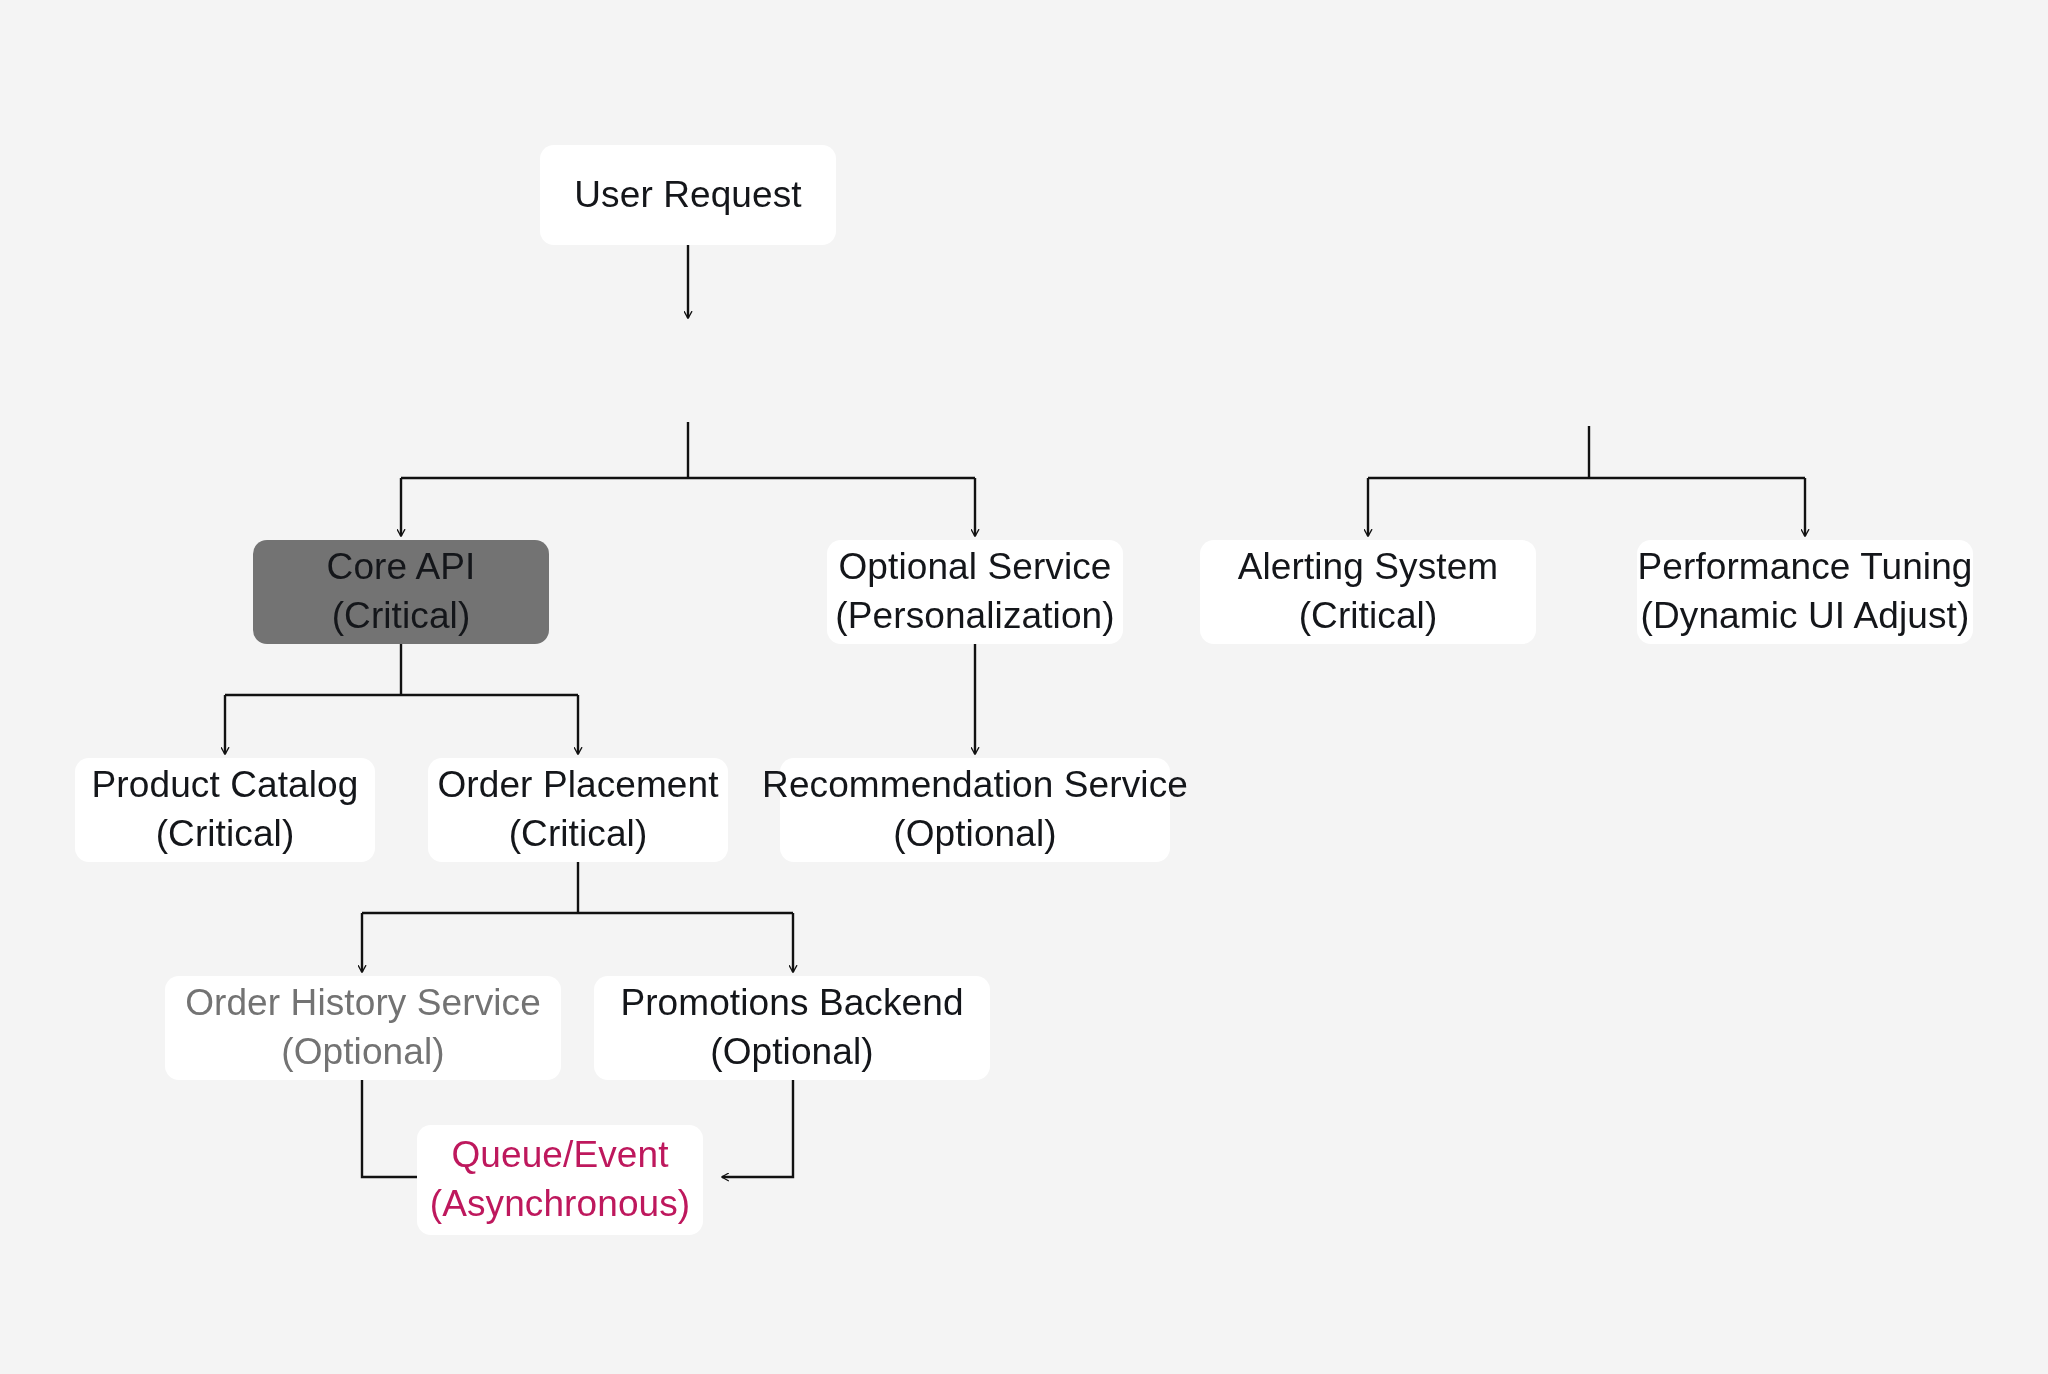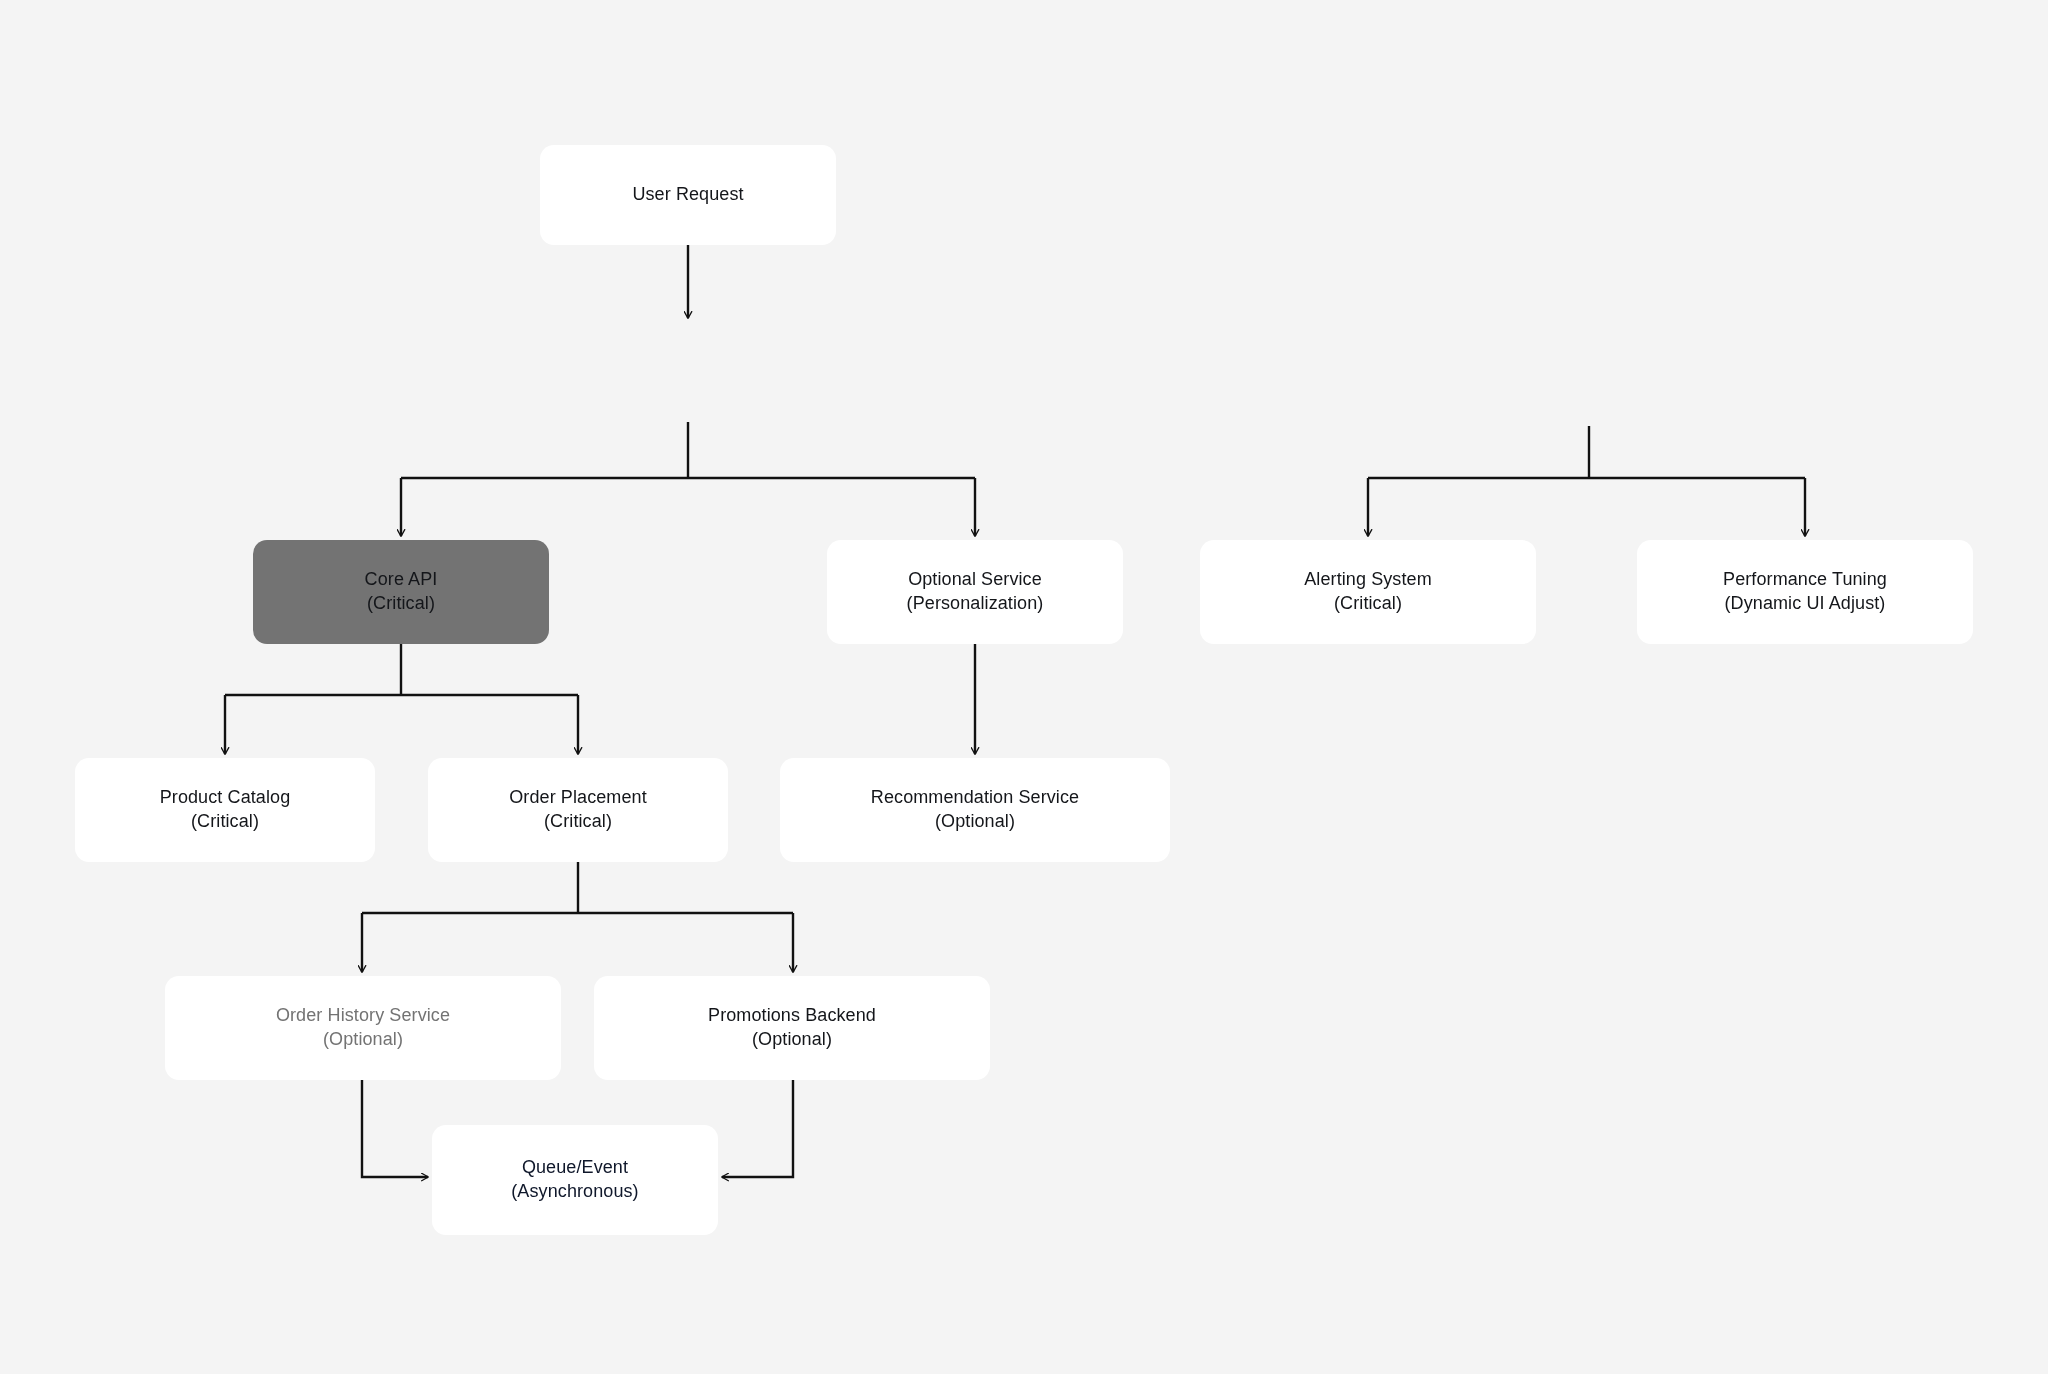--- a/index.html
+++ b/index.html
@@ -33,21 +33,21 @@
     position: absolute;
     background: #ffffff;
     border-radius: 14px;
     box-sizing: border-box;
     display: flex;
     flex-direction: column;
     align-items: center;
     justify-content: center;
     text-align: center;
     color: #14161a;
-    font-size: 18px;
+    font-size: 37px;
     line-height: 1.32;
     letter-spacing: 0.1px;
     padding: 6px 14px;
     z-index: 2;
   }
   .node .line1, .node .line2 {
     display: block;
     white-space: nowrap;
   }
   .node .line2:empty { display: none; }
@@ -140,18 +140,18 @@
   <div class="node" style="left: 165px; top: 976px; width: 396px; height: 104px; background: rgb(255, 255, 255); color: #737373;">
     <span class="line1">Order History Service</span>
     <span class="line2">(Optional)</span>
   </div>
 
   <div class="node" style="left: 594px; top: 976px; width: 396px; height: 104px; background: rgb(255, 255, 255); color: rgb(20, 22, 26);">
     <span class="line1">Promotions Backend</span>
     <span class="line2">(Optional)</span>
   </div>
 
-  <div class="node" style="left: 432px; top: 1125px; width: 286px; height: 110px; background: rgb(255, 255, 255); color: #0f172a; align-items: center;">
+  <div class="node" style="left: 417px; top: 1125px; width: 286px; height: 110px; background: rgb(255, 255, 255); color: #be185d; align-items: center;">
     <span class="line1">Queue/Event</span>
     <span class="line2">(Asynchronous)</span>
   </div>
 
 </div>
 
 </body></html>

